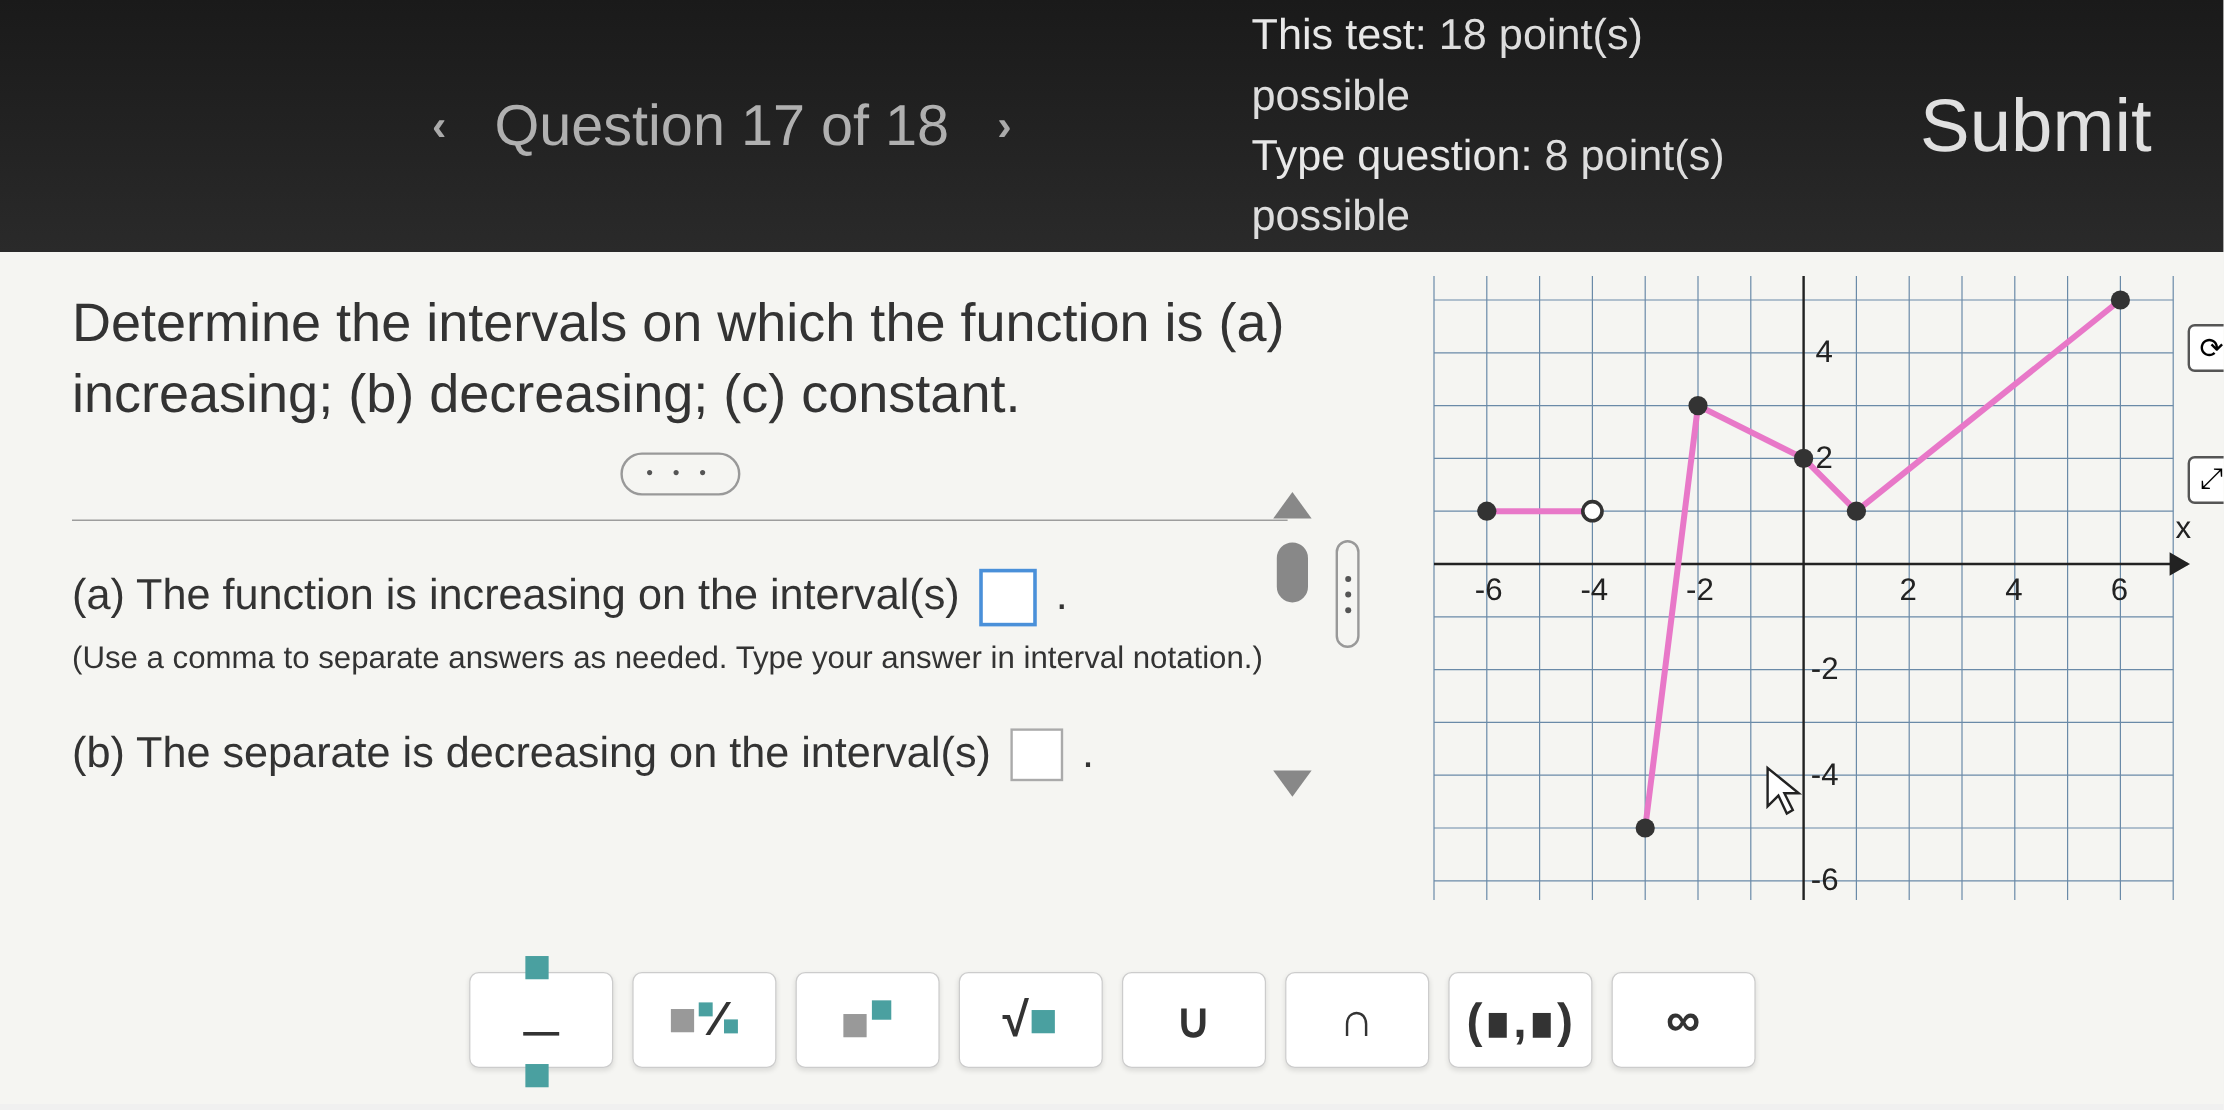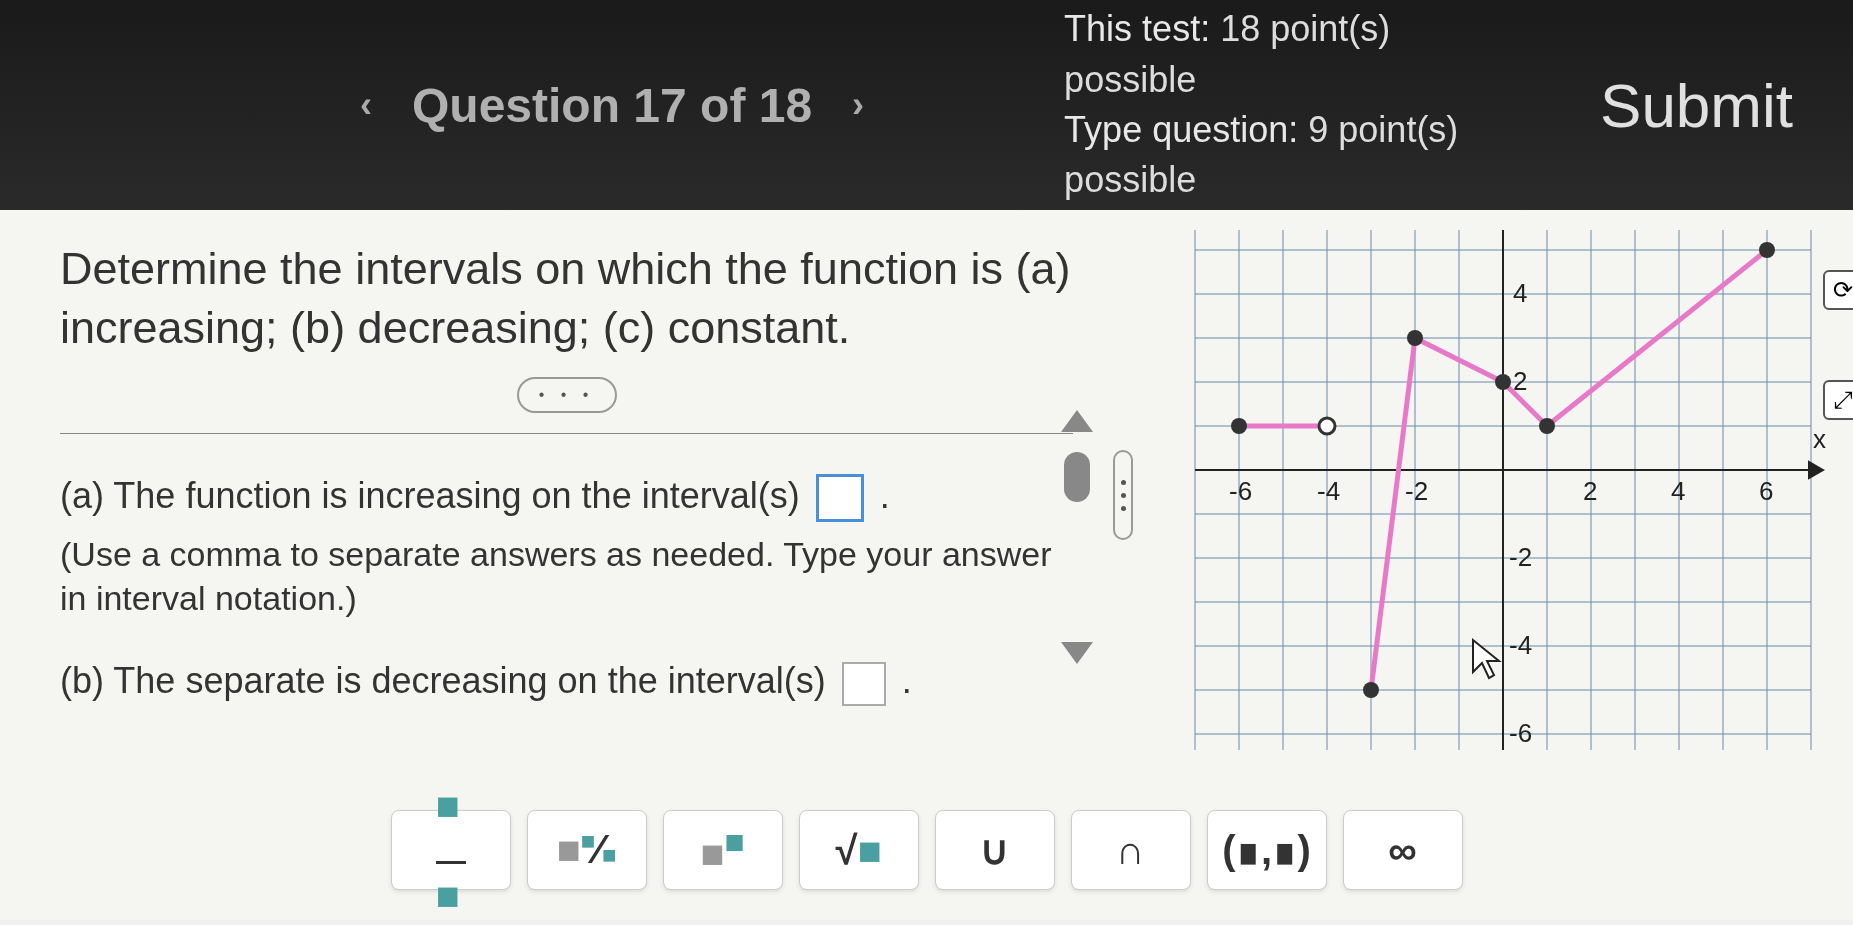--- a/index.html
+++ b/index.html
@@ -25,21 +25,21 @@
 }
 .nav-btn {
   color: #aaa;
   font-size: 36px;
   font-weight: bold;
   cursor: pointer;
   padding: 10px 20px;
 }
 .question-label {
   font-size: 48px;
-  font-weight: bold;
+  font-weight: normal;
   color: #b0b0b0;
   margin: 0 20px;
 }
 .test-info {
   margin-left: 180px;
   font-size: 36px;
   line-height: 1.4;
   color: #ddd;
 }
 .test-info b { color: #e8e8e8; font-weight: normal; }
@@ -101,21 +101,21 @@
 .ansbox2 {
   display: inline-block;
   width: 44px;
   height: 44px;
   border: 2px solid #aaa;
   background: #fff;
   vertical-align: middle;
   margin: 0 6px;
 }
 .hint {
-  font-size: 34px;
+  font-size: 26px;
   color: #333;
   margin-bottom: 40px;
   line-height: 1.3;
 }
 .scroll-col {
   position: absolute;
   right: 20px;
   top: 200px;
   display: flex;
   flex-direction: column;
@@ -205,21 +205,21 @@
 
 <div class="header">
   <div class="nav-section">
     <span class="nav-btn">‹</span>
     <span class="question-label">Question 17 of 18</span>
     <span class="nav-btn">›</span>
   </div>
   <div class="test-info">
     <div><b>This test:</b> <span>18 point(s)</span></div>
     <div>possible</div>
-    <div><b>Type question:</b> <span>9 point(s)</span></div>
+    <div><b>Type question:</b> <span>8 point(s)</span></div>
     <div>possible</div>
   </div>
   <div class="submit-btn">Submit</div>
 </div>
 
 <div class="content">
   <div class="left-pane">
     <div class="prompt">Determine the intervals on which the function is (a) increasing; (b) decreasing; (c) constant.</div>
     <div class="dots-pill">• • •</div>
     <div class="divider"></div>

